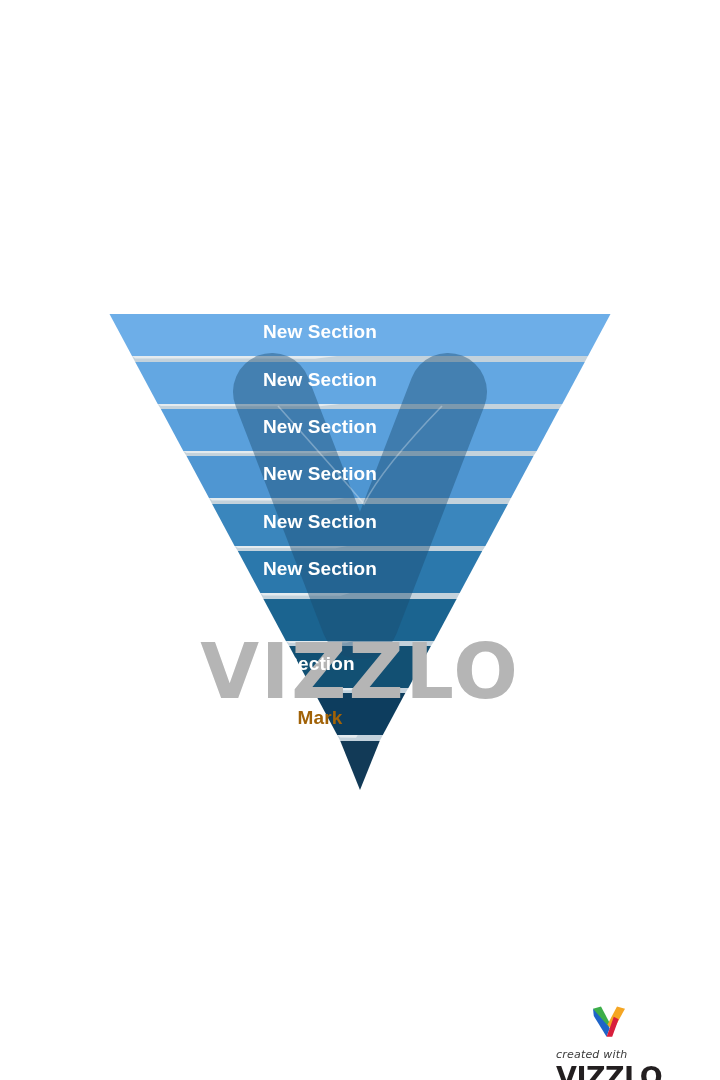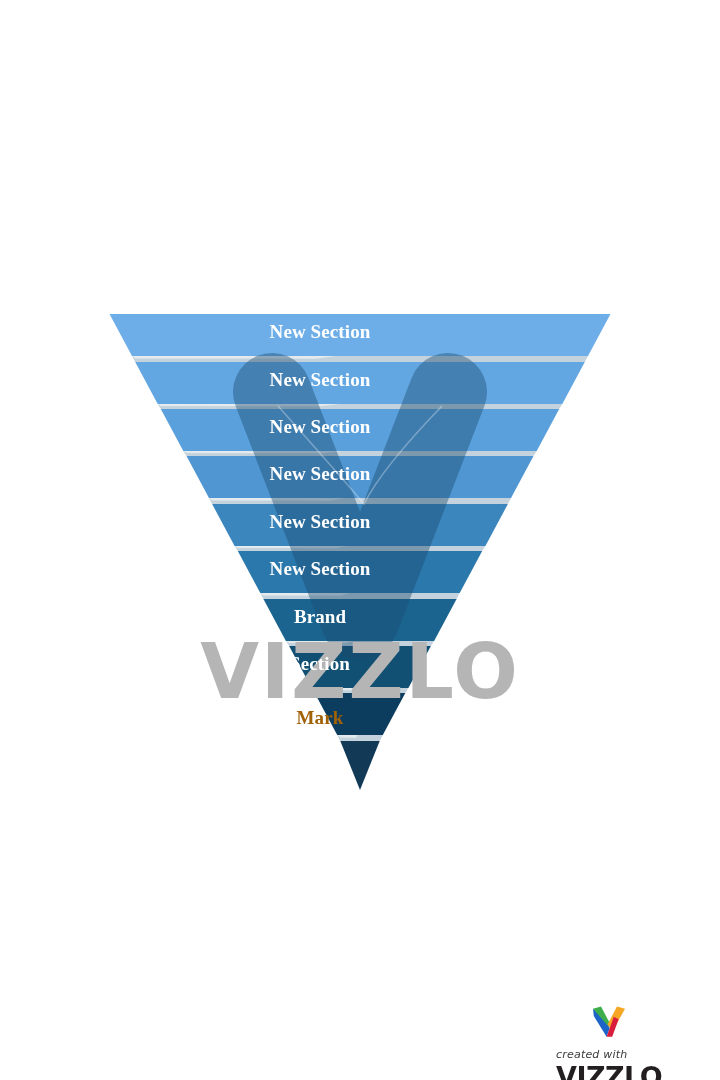--- a/index.html
+++ b/index.html
@@ -34,21 +34,20 @@
   }
 
   
   #funnel-labels {
     position: absolute;
     left: 0;
     top: 0;
     width: 640px;
     height: 1080px;
     pointer-events: none;
-    font-family: Liberation Serif, serif;
   }
   .funnel-label {
     position: absolute;
     width: 100%;
     text-align: center;
     font-weight: bold;
     color: #ffffff;
     white-space: nowrap;
     letter-spacing: 0.1px;
   }
@@ -147,21 +146,20 @@
 
   <div id="watermark-wordmark" style="top: 627px; font-size: 76px; color: rgb(181, 181, 181);">VIZZLO</div>
 
   <div id="funnel-labels">
       <div class="funnel-label" style="font-size: 19px; color: rgb(255, 255, 255); top: 321.32px;">New Section</div>
       <div class="funnel-label" style="font-size: 19px; color: rgb(255, 255, 255); top: 369.32px;">New Section</div>
       <div class="funnel-label" style="font-size: 19px; color: rgb(255, 255, 255); top: 416.32px;">New Section</div>
       <div class="funnel-label" style="font-size: 19px; color: rgb(255, 255, 255); top: 463.32px;">New Section</div>
       <div class="funnel-label" style="font-size: 19px; color: rgb(255, 255, 255); top: 511.32px;">New Section</div>
       <div class="funnel-label" style="font-size: 19px; color: rgb(255, 255, 255); top: 558.32px;">New Section</div>
-      <div class="funnel-label" style="font-size: 19px; color: rgb(255, 255, 255); top: 606.32px;">Brand</div>
       <div class="funnel-label" style="font-size: 19px; color: rgb(255, 255, 255); top: 653.32px;">Section</div>
       <div class="funnel-label" style="font-size: 19px; color: #a16207; top: 707px;">Mark</div>
     </div>
 
   <div id="vizzlo-footer" style="left: 556px; top: 1000px;">
     <svg id="vizzlo-footer-mark" width="40" height="40" viewBox="0 0 100 100" xmlns="http://www.w3.org/2000/svg">
       <g id="vizzlo-logo-paths">
           <path d="M 10 22 L 30 16 L 54 62 L 40 76 Z" fill="#3DAE49" stroke-linejoin="round"></path>
           <path d="M 90 22 L 70 16 L 46 62 L 60 76 Z" fill="#F5A623" stroke-linejoin="round"></path>
           <path d="M 10 22 L 12 40 L 44 92 L 52 70 Z" fill="#1E64C8" stroke-linejoin="round"></path>

